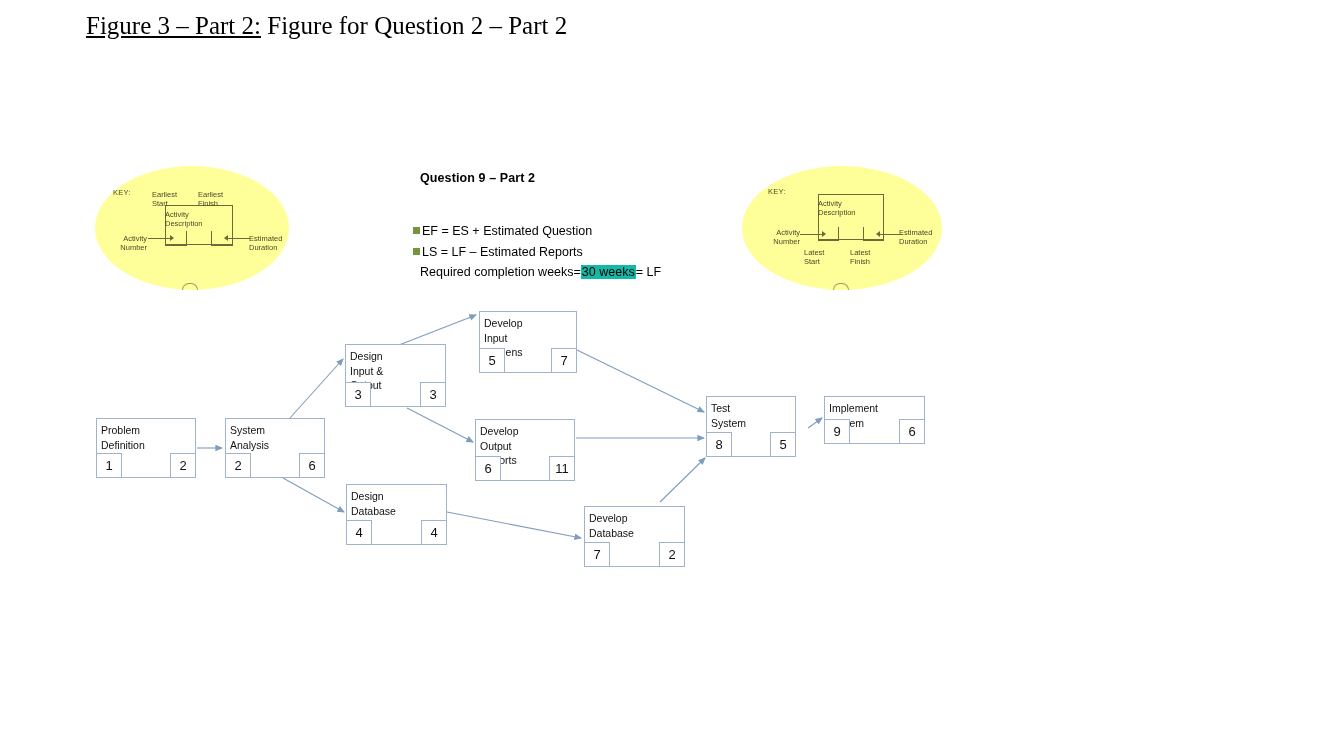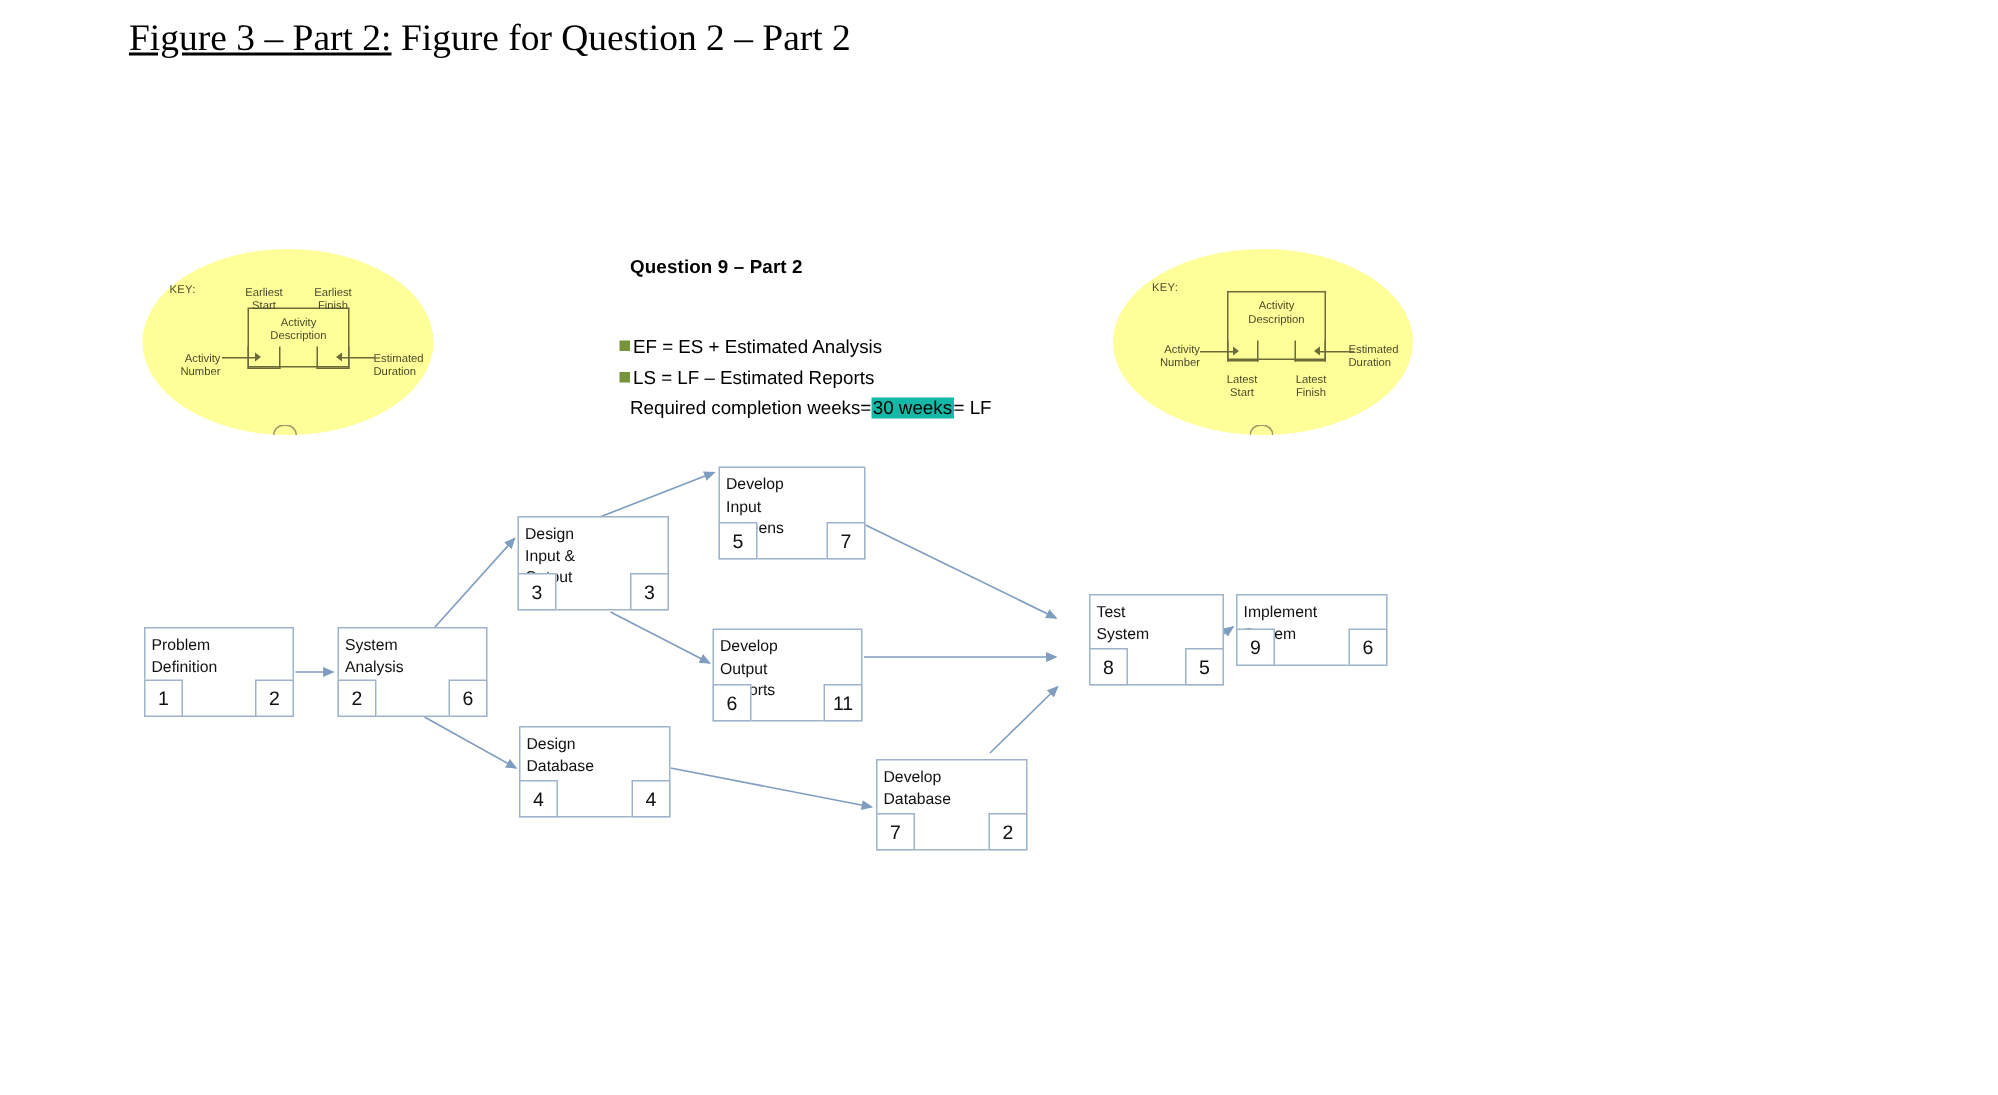--- a/index.html
+++ b/index.html
@@ -11,21 +11,21 @@
       font-family:"Liberation Serif",serif;font-size:25px;color:#000;
       white-space:nowrap;}
   #figure-title .u{text-decoration:underline;}
 
   
   .key-ellipse{position:absolute;background:#ffff99;border-radius:50%;}
   .key-label{position:absolute;font-size:7.5px;color:#4a4a2a;letter-spacing:.2px;}
   .key-box{position:absolute;border:1px solid #6a6a3a;box-sizing:border-box;}
   .key-sub{position:absolute;border:1px solid #6a6a3a;box-sizing:border-box;border-top:none;}
   .key-txt{position:absolute;font-size:7.5px;line-height:9px;color:#4a4a2a;
-      text-align:center;}
+      text-align:left;}
   .key-txt.l{text-align:right;}
   .key-txt.r{text-align:left;}
   .key-line{position:absolute;background:#6a6a3a;height:1px;}
   .key-arrow{position:absolute;width:0;height:0;
       border-top:3px solid transparent;border-bottom:3px solid transparent;}
   .key-arrow.right{border-left:4px solid #6a6a3a;}
   .key-arrow.left{border-right:4px solid #6a6a3a;}
   .key-circ{position:absolute;width:14px;height:6px;border:1px solid #9a9a6a;
       border-bottom:none;border-radius:14px 14px 0 0;}
 
@@ -92,21 +92,21 @@
 <div class="key-txt" style="left:850px;top:248px;width:48px;">Latest<br>Finish</div>
 
 <div class="key-line" style="left:800px;top:234px;width:23px;"></div>
 <div class="key-arrow right" style="left:822px;top:231px;"></div>
 <div class="key-line" style="left:880px;top:234px;width:23px;"></div>
 <div class="key-arrow left" style="left:876px;top:231px;"></div>
 
 <div id="q-heading">Question 9 – Part 2</div>
 
 <div class="bullet-row" style="left:413px;top:224px;">
-  <span class="bullet-sq"></span><span>EF = ES + Estimated Analysis</span>
+  <span class="bullet-sq"></span><span>EF = ES + Estimated Question</span>
 </div>
 <div class="bullet-row" style="left:413px;top:245px;">
   <span class="bullet-sq"></span><span>LS = LF – Estimated Reports</span>
 </div>
 <div id="req-row"><span>Required completion weeks=</span><span class="hl-green">30 weeks</span><span>= LF</span></div>
 
 <div id="net">
   <svg width="1332" height="300">
     <defs>
       <marker id="ah" markerWidth="7" markerHeight="7" refX="6" refY="3" orient="auto">
@@ -154,21 +154,21 @@
     <div class="node" style="left: 346px; top: 194px; width: 101px; height: 61px;">
       <div class="title">Design<br>Database</div>
       <div class="cell lf">4</div>
       <div class="cell rt">4</div>
     </div>
     <div class="node" style="left: 584px; top: 216px; width: 101px; height: 61px;">
       <div class="title">Develop<br>Database</div>
       <div class="cell lf">7</div>
       <div class="cell rt">2</div>
     </div>
-    <div class="node" style="left: 706px; top: 106px; width: 90px; height: 61px; margin-left: 20px;">
+    <div class="node" style="left: 706px; top: 106px; width: 90px; height: 61px;">
       <div class="title">Test<br>System</div>
       <div class="cell lf">8</div>
       <div class="cell rt">5</div>
     </div>
     <div class="node" style="left: 824px; top: 106px; width: 101px; height: 48px;">
       <div class="title">Implement<br>System</div>
       <div class="cell lf">9</div>
       <div class="cell rt">6</div>
     </div>
   </div>

